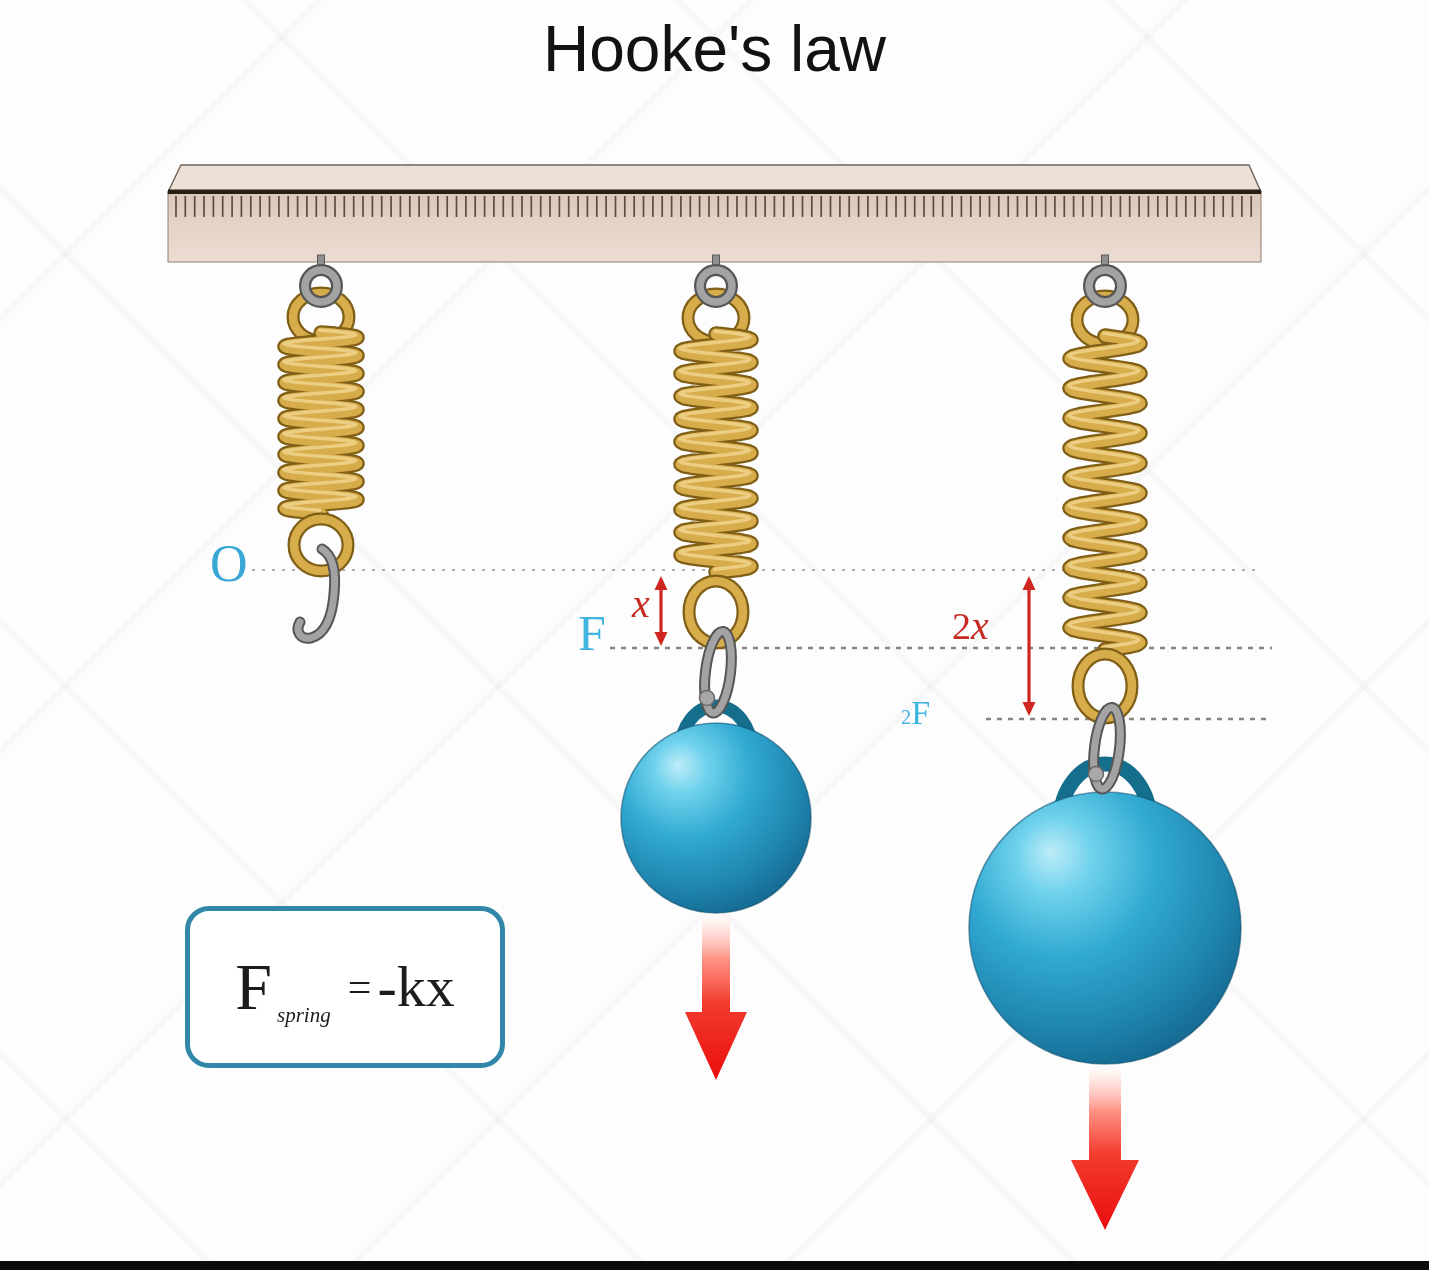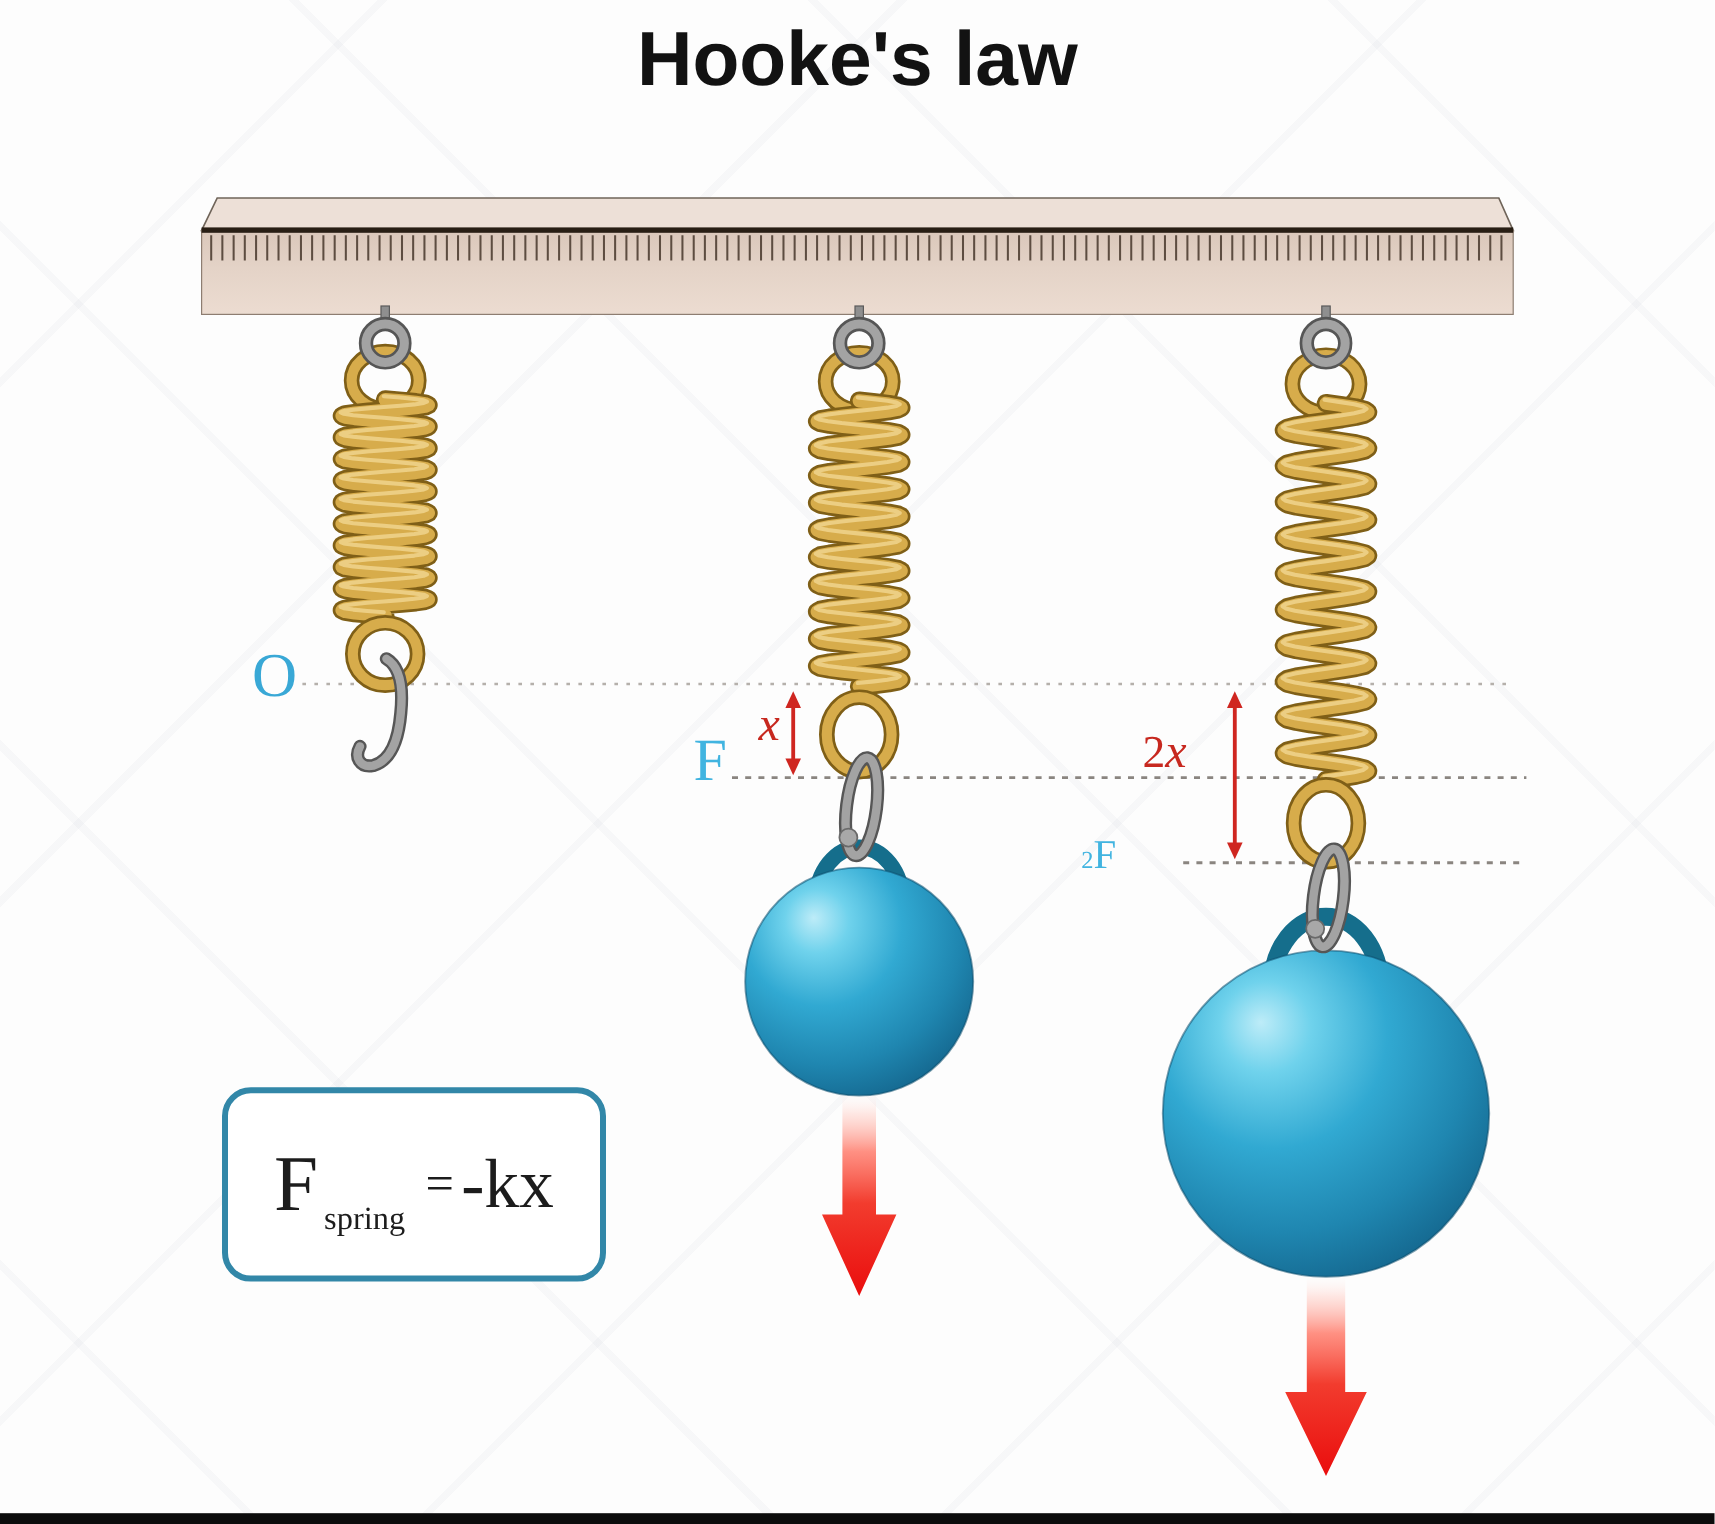--- a/index.html
+++ b/index.html
@@ -7,38 +7,38 @@
     position:relative; width:1429px; height:1270px; overflow:hidden;
     background-color:#fdfdfd;
     background-image:
       repeating-linear-gradient(45deg,  transparent 0 150px, rgba(168,174,190,0.07) 150px 156px, transparent 156px 306px),
       repeating-linear-gradient(-45deg, transparent 0 150px, rgba(168,174,190,0.07) 150px 156px, transparent 156px 306px);
     font-family:"Liberation Serif", serif;
   }
   #scene{position:absolute; inset:0; width:1429px; height:1270px;}
   .title{
     position:absolute; left:0; right:0; top:12px; text-align:center;
-    font-family:"Liberation Sans", sans-serif; font-size:64px; font-weight:700;
+    font-family:"Liberation Sans", sans-serif; font-size:64px; font-weight:400;
     color:#121212; letter-spacing:0;
   }
   .lbl{position:absolute; line-height:1;}
   .lbl-o {left:210px; top:538px; font-size:52px; color:#39a8d6;}
   .lbl-f {left:578px; top:608px; font-size:50px; color:#41b4e0;}
   .lbl-2f{left:901px; top:696px; font-size:34px; color:#41b4e0;}
   .lbl-2f::first-letter{font-size:.6em;}
   .lbl-x {left:632px; top:584px; font-size:40px; color:#c7281f; font-style:italic;}
   .lbl-2x{left:952px; top:606px; font-size:40px; color:#c7281f; font-style:italic;}
   .lbl-2x::first-letter{font-style:normal; font-size:.95em;}
   .formula-box{
     position:absolute; left:185px; top:906px; width:310px; height:152px;
     border:5px solid #3287a8; border-radius:24px; background:#ffffff;
     display:flex; align-items:center; justify-content:center; color:#1c1c1c;
   }
   .f-big{font-size:66px; line-height:1;}
-  .f-sub{font-size:27px; position:relative; top:28px; margin:0 3px 0 5px;}
+  .f-sub{font-size:21px; font-style:italic; position:relative; top:28px; margin:0 3px 0 5px;}
   .f-eq{font-size:42px; margin:0 6px 0 14px;}
   .f-rhs{font-size:58px; line-height:1;}
   .bottom-bar{position:absolute; left:0; right:0; bottom:0; height:9px; background:#0c0c0c;}
 </style>
 </head>
 <body>
 
 <div id="app">
   <div class="title">Hooke's law</div>
 

